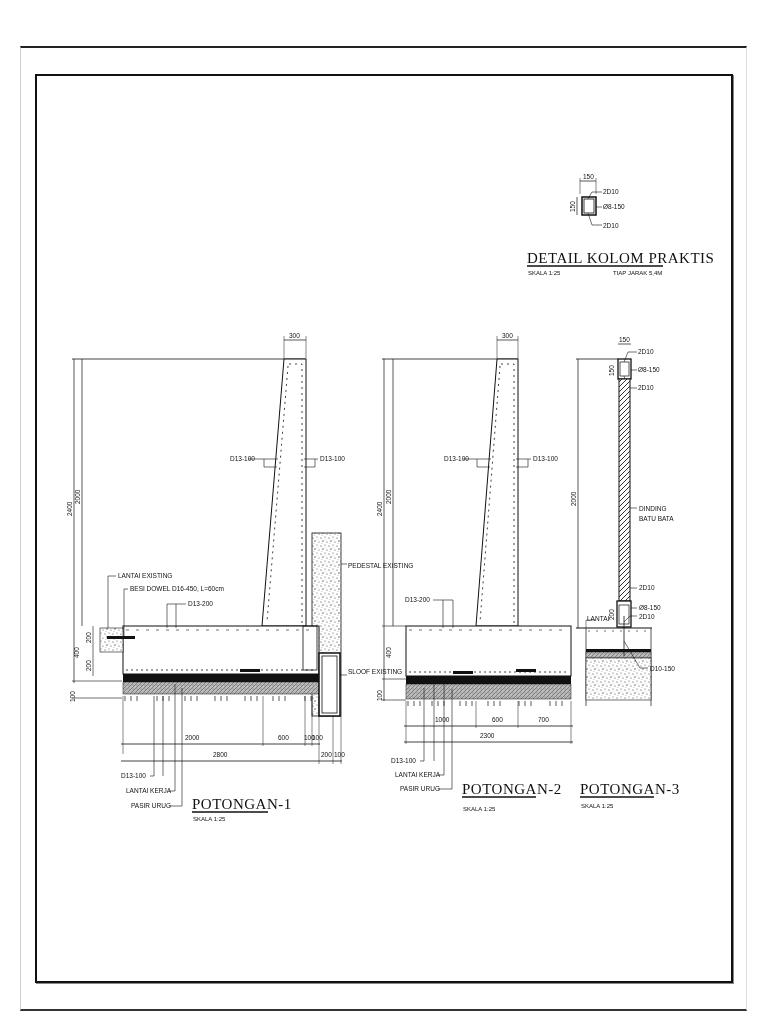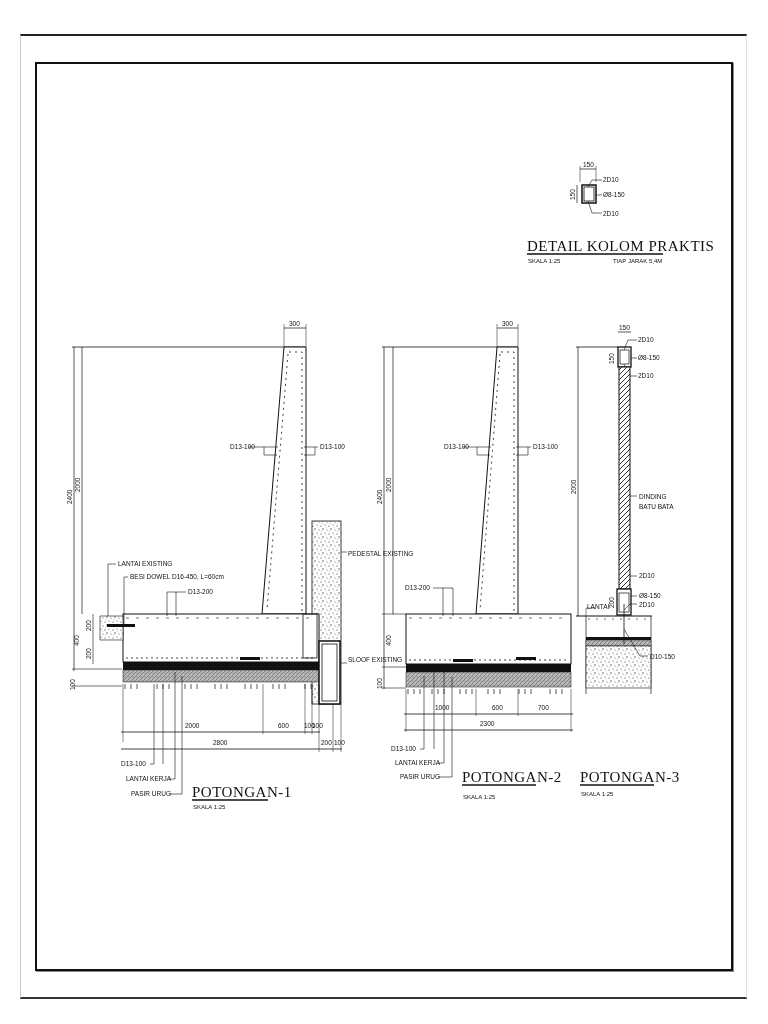--- a/index.html
+++ b/index.html
@@ -1,17 +1,17 @@
 <!DOCTYPE html>
 <html><head>
 <meta charset="utf-8">
 <style>
   html, body { margin:0; padding:0; background:#ffffff; }
   body { width:768px; height:1024px; position:relative; overflow:hidden; font-family:"Liberation Sans", sans-serif; }
-  #sheet { position:absolute; left:0; top:4px; width:768px; height:776px; }
+  #sheet { position:absolute; left:0; top:16px; width:768px; height:776px; }
   .outer-frame { position:absolute; left:20px; top:30px; width:727px; height:965px; border-top:2px solid #222; border-bottom:2px solid #333; border-left:1px solid #ccc; border-right:1px solid #ddd; box-sizing:border-box; }
   .inner-frame { position:absolute; left:35px; top:58px; width:698px; height:909px; border:2px solid #111; box-shadow: 1px 1px 0 #888; box-sizing:border-box; }
   svg text { font-family:"Liberation Sans", sans-serif; fill:#111; }
   .lbl { font-size:6.5px; }
   .dim { font-size:6.5px; }
   .title { font-family:"Liberation Serif", serif; font-size:15px; letter-spacing:0.5px; }
   .scale { font-size:6px; }
 </style>
 </head>
 <body>

